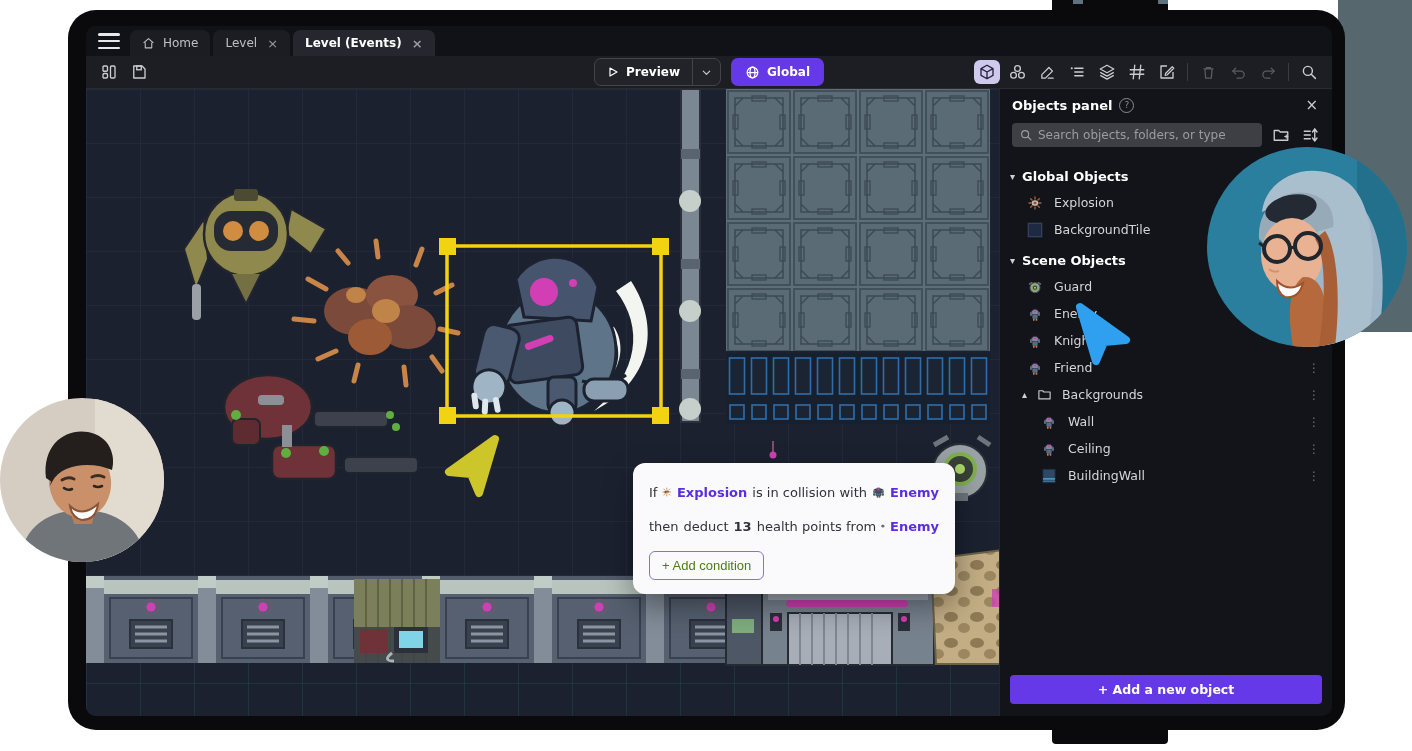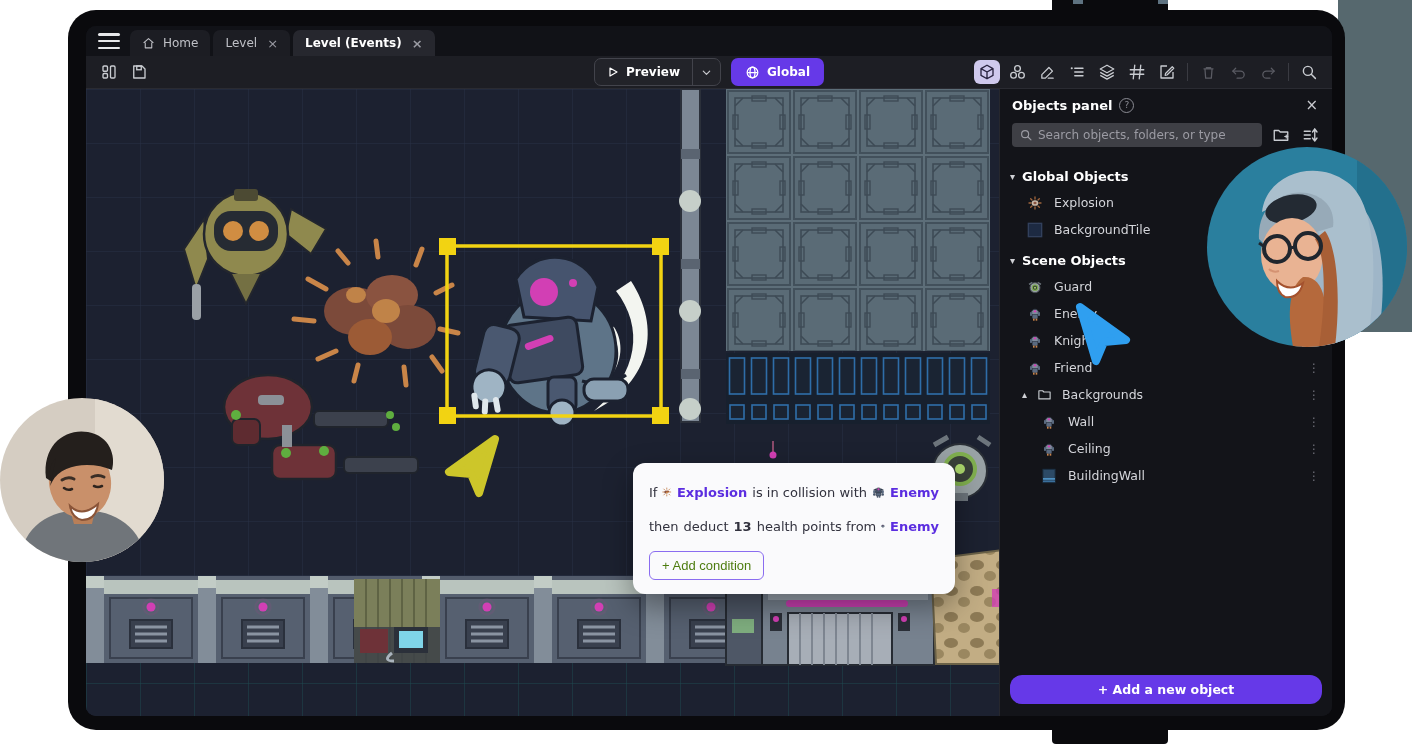--- a/index.html
+++ b/index.html
@@ -68,21 +68,21 @@
   .srch-ic{cursor:pointer;display:flex;align-items:center;justify-content:center;width:22px;height:22px;}
   .list{flex:1;overflow:hidden;padding-top:4px;}
   .sec-row{display:flex;align-items:center;height:26px;padding-left:10px;color:#fff;font-size:13px;font-weight:bold;gap:7px;cursor:pointer;margin-top:4px;}
   .chev{color:#cfd0d5;font-size:10px;}
   .item-row{display:flex;align-items:center;height:27px;padding-left:26px;color:#d4d5da;font-size:12.5px;gap:10px;cursor:pointer;}
   .item-row.folder{padding-left:22px;font-size:12.5px;}
   .item-row.sub{padding-left:40px;}
   .item-row .kebab{margin-left:auto;margin-right:12px;color:#6e6f78;font-size:12px;}
   .spr{width:18px;height:18px;display:flex;align-items:center;justify-content:center;flex:0 0 auto;}
   .folder-glyph{display:flex;align-items:center;}
-  .add-btn{position:absolute;left:10px;right:10px;bottom:12px;height:29px;background:#6639e8;border:none;border-radius:12px;color:#fff;font-size:12.5px;font-weight:bold;cursor:pointer;display:flex;align-items:center;justify-content:center;font-family:inherit;}
+  .add-btn{position:absolute;left:10px;right:10px;bottom:12px;height:29px;background:#6639e8;border:none;border-radius:4px;color:#fff;font-size:12.5px;font-weight:bold;cursor:pointer;display:flex;align-items:center;justify-content:center;font-family:inherit;}
 
   
   .avatar{position:absolute;border-radius:50%;overflow:hidden;z-index:40;}
   .avatar svg{display:block;}
   .avatar-right{left:1207px;top:147px;width:200px;height:200px;}
   .avatar-left{left:0px;top:398px;width:164px;height:164px;}
 </style>
 </head>
 <body>
 

